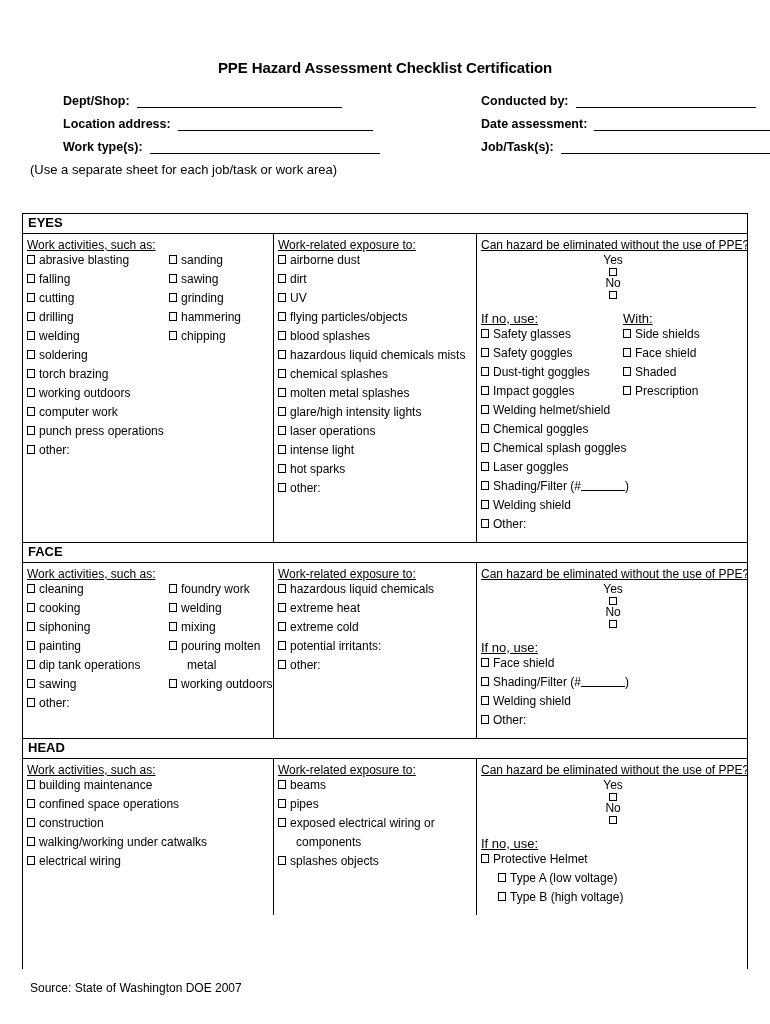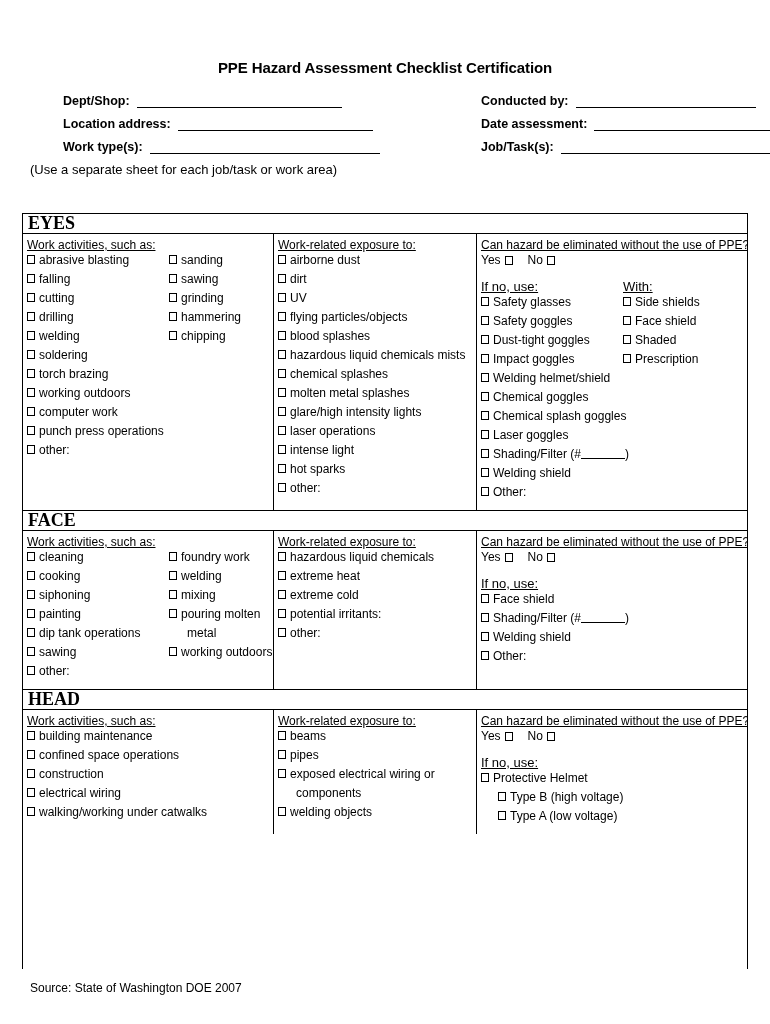--- a/index.html
+++ b/index.html
@@ -76,26 +76,25 @@
     box-sizing: border-box;
     overflow: hidden;
     height: 756px;
   }
   .section {
     border-bottom: 1.5px solid #000;
   }
   .section:last-child { border-bottom: none; }
 
   .section-head {
-    font-size: 18px;
+    font-size: 13px;
     font-weight: bold;
     padding: 2px 0 3px 5px;
     border-bottom: 1.5px solid #000;
     line-height: 14px;
-    font-family: Liberation Serif, serif;
   }
   .section-body {
     display: flex;
     align-items: stretch;
   }
   .col {
     box-sizing: border-box;
     padding: 4px 4px 6px 4px;
     border-right: 1px solid #000;
   }
@@ -152,20 +151,21 @@
     margin-bottom: 1px;
   }
 
   
   .yesno {
     display: flex;
     align-items: center;
     font-size: 12px;
     line-height: 14px;
     margin-bottom: 2px;
+    flex-direction: column;
   }
   .yesno .box { margin-top: 1px; }
   .yesno .lbl { margin-right: 4px; }
   .yesno .gap { width: 11px; }
 
   .spacer { height: 11px; }
 
   
   .blank-ul {
     display: inline-block;
@@ -580,72 +580,72 @@
         <div class="cb-line">
             <span class="box"></span>
             <span class="cb-text">confined space operations</span>
           </div>
         <div class="cb-line">
             <span class="box"></span>
             <span class="cb-text">construction</span>
           </div>
         <div class="cb-line">
             <span class="box"></span>
+            <span class="cb-text">walking/working under catwalks</span>
+          </div>
+        <div class="cb-line">
+            <span class="box"></span>
             <span class="cb-text">electrical wiring</span>
-          </div>
-        <div class="cb-line">
-            <span class="box"></span>
-            <span class="cb-text">walking/working under catwalks</span>
           </div>
       </div>
 
       <div class="col col-b">
         <div class="col-title">Work-related exposure to:</div>
         <div class="cb-line">
             <span class="box"></span>
             <span class="cb-text">beams</span>
           </div>
         <div class="cb-line">
             <span class="box"></span>
             <span class="cb-text">pipes</span>
           </div>
         <div class="cb-line">
             <span class="box"></span>
             <span class="cb-text">exposed electrical wiring or</span>
           </div>
         <div class="cont-line">components</div>
         <div class="cb-line">
             <span class="box"></span>
-            <span class="cb-text">welding objects</span>
+            <span class="cb-text">splashes objects</span>
           </div>
       </div>
 
       <div class="col col-c">
         <div class="col-title">Can hazard be eliminated without the use of PPE?</div>
         <div class="yesno">
           <span class="lbl">Yes</span>
           <span class="box"></span>
           <span class="gap"></span>
           <span class="lbl">No</span>
           <span class="box"></span>
         </div>
         <div class="spacer"></div>
         <div class="subtitle">If no, use:</div>
         <div class="cb-line">
             <span class="box"></span>
             <span class="cb-text">Protective Helmet</span>
           </div>
         <div class="cb-line indent-sub">
             <span class="box"></span>
+            <span class="cb-text">Type A (low voltage)</span>
+          </div>
+        <div class="cb-line indent-sub">
+            <span class="box"></span>
             <span class="cb-text">Type B (high voltage)</span>
           </div>
-        <div class="cb-line indent-sub">
-            <span class="box"></span>
-            <span class="cb-text">Type A (low voltage)</span>
-          </div>
       </div>
 
     </div>
   </div>
 
 </div>
 
 <div class="source-note">Source: State of Washington DOE 2007</div>
 
 </body></html>

